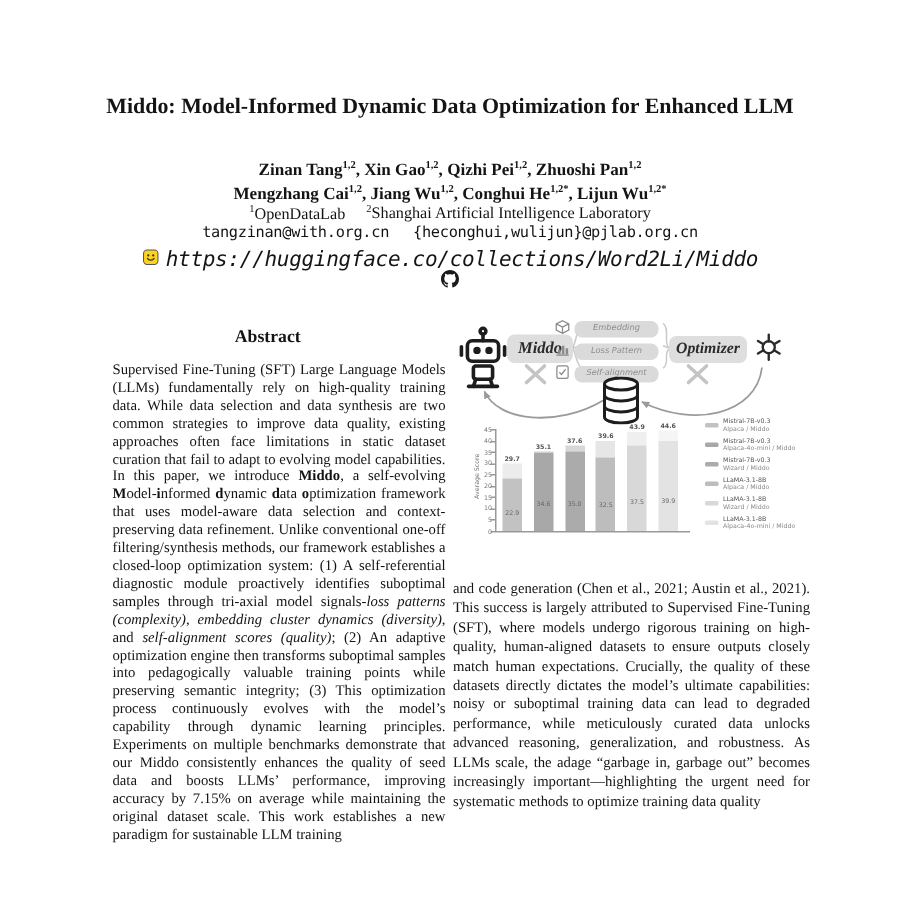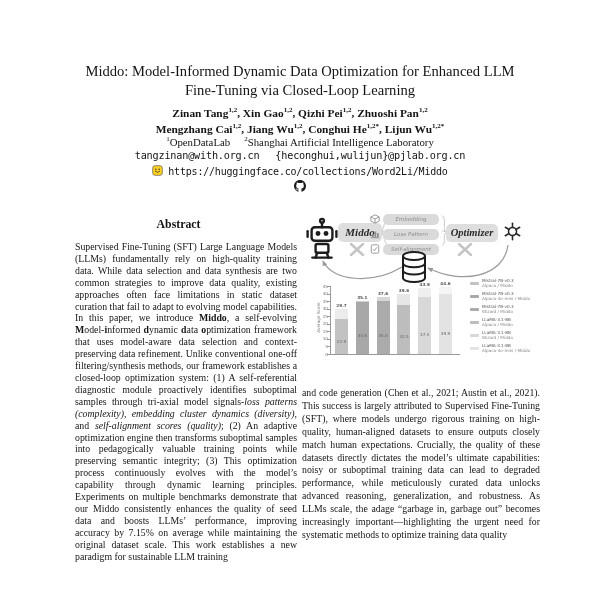--- a/index.html
+++ b/index.html
@@ -1,26 +1,26 @@
 <!DOCTYPE html>
 <html><head>
 <meta charset="utf-8">
 <style>
   html,body{margin:0;padding:0;background:#888;}
   .page{position:relative;width:600px;height:600px;margin:0 auto;background:#ffffff;
         overflow:hidden;font-family:"Liberation Serif",serif;color:#141414;}
   .hdr{position:absolute;left:30px;right:30px;text-align:center;}
-  .title{font-size:14.6px;font-weight:normal;line-height:19px;}
+  .title{font-size:14.6px;font-weight:bold;line-height:19px;}
   .authors{font-size:11.4px;font-weight:bold;line-height:15px;}
   sup{font-size:7px;text-align:center;}
   .affil{font-size:10.8px;}
   .emails{font-family:"DejaVu Sans Mono",monospace;font-size:10.2px;letter-spacing:-0.2px;}
   .emails .e2{margin-left:16px;}
   .linkrow{display:flex;align-items:center;justify-content:center;gap:5px;
-           font-family:"DejaVu Sans Mono",monospace;font-size:10px;letter-spacing:-0.2px;}
+           font-family:"DejaVu Sans Mono",monospace;font-size:14px;letter-spacing:-0.2px;font-style:italic;}
   .colL{position:absolute;left:60px;top:217px;width:237px;}
   .colR{position:absolute;left:302px;top:209px;width:238px;}
   .abs-h{font-size:11.8px;font-weight:bold;text-align:center;margin:0;}
   .abs-t{margin-top:9px;padding-left:15px;font-size:9.8px;line-height:11.9px;text-align:justify;}
   .figure{position:relative;height:156px;}
   .pill{position:absolute;background:#dedede;border-radius:5px;text-align:center;
         font-style:italic;font-weight:bold;color:#2b2b2b;}
   .pill.middo{left:36px;top:14px;width:44px;height:19px;font-size:11px;line-height:19px;}
   .pill.opt{left:144px;top:15px;width:52px;height:18px;font-size:10.5px;line-height:18px;}
   .sig{position:absolute;left:68px;display:flex;align-items:center;gap:3px;}
@@ -43,21 +43,20 @@
   .diagsvg{position:absolute;left:0;top:0;pointer-events:none;}
   .icoabs{position:absolute;}
 </style>
 </head>
 <body>
 
 <div class="page">
 
   <div class="hdr title" style="top:62px;">
     <span>Middo: Model-Informed Dynamic Data Optimization for Enhanced LLM</span><br>
-    <span>Fine-Tuning via Closed-Loop Learning</span>
   </div>
 
   <div class="hdr authors" style="top:103px;" id="authors1"><span>Zinan Tang</span><sup>1,2</sup>, <span>Xin Gao</span><sup>1,2</sup>, <span>Qizhi Pei</span><sup>1,2</sup>, <span>Zhuoshi Pan</span><sup>1,2</sup></div>
   <div class="hdr authors" style="top:119px;" id="authors2"><span>Mengzhang Cai</span><sup>1,2</sup>, <span>Jiang Wu</span><sup>1,2</sup>, <span>Conghui He</span><sup>1,2*</sup>, <span>Lijun Wu</span><sup>1,2*</sup></div>
   <div class="hdr affil" style="top:135px;" id="affils"><sup>1</sup><span style="margin-right: 14px;">OpenDataLab</span><sup>2</sup><span>Shanghai Artificial Intelligence Laboratory</span></div>
 
   <div class="hdr emails" style="top:150px;">
     <span class="e1">tangzinan@with.org.cn</span><span class="e2">{heconghui,wulijun}@pjlab.org.cn</span>
   </div>
 

